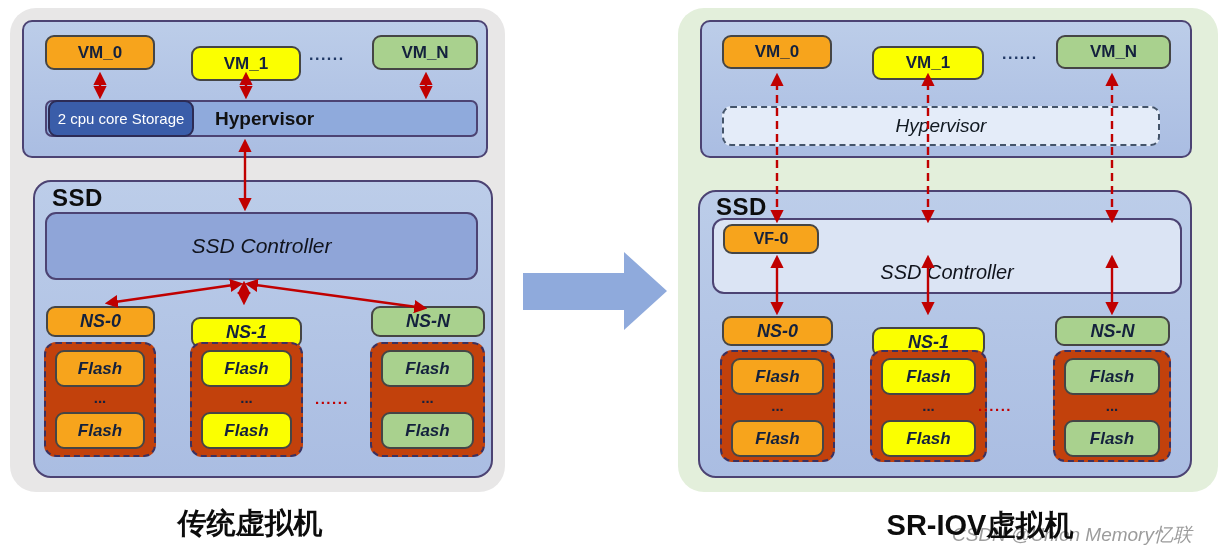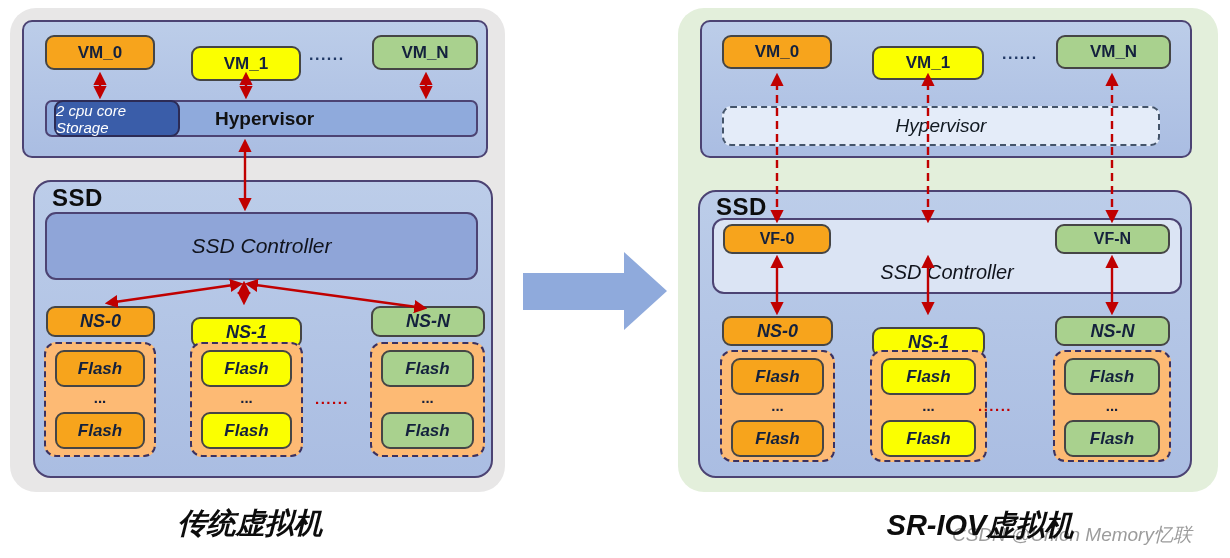--- a/index.html
+++ b/index.html
@@ -21,30 +21,30 @@
   .hypbar{background:#8faadc;border:2px solid #4c4373;border-radius:7px;display:flex;align-items:center;}
   .chip{background:#3a5da9;border:2px solid #2c2b55;border-radius:9px;color:#ffffff;
         display:flex;align-items:center;justify-content:center;font-size:15px;}
   .hyplabel{font-weight:bold;font-size:19px;color:#111111;}
   .ssdtag{font-weight:bold;font-size:24px;color:#0d0d0d;letter-spacing:0.5px;}
   .controller{background:#8fa5d8;border:2px solid #4c4373;border-radius:11px;
         display:flex;align-items:center;justify-content:center;}
   .ctrl-label{font-weight:normal;font-style:italic;font-size:21px;color:#10131c;}
   .nsbox{font-size:18px;font-style:italic;}
   .vfbox{font-size:16px;}
-  .flashgroup{background:#fdba74;border:2px dashed #3a3160;border-radius:12px;}
+  .flashgroup{background:#c2410c;border:2px dashed #3a3160;border-radius:12px;}
   .flashcell{height:33px;margin:6px 9px 0 9px;font-size:17px;font-style:italic;}
   .middots{text-align:center;font-weight:bold;color:#16213e;font-size:15px;height:14px;line-height:12px;margin-top:5px;}
   .vmdots{font-weight:bold;color:#203864;font-size:16px;letter-spacing:1.5px;}
   .reddots{color:#c00000;font-weight:bold;font-size:15px;letter-spacing:1.5px;}
   .hyp-dashed{background:#e4ecf9;border:2px dashed #44546a;border-radius:9px;
         display:flex;align-items:center;justify-content:center;font-size:19px;}
   .ctrl-right{background:#dbe4f4;border:2px solid #4c4373;border-radius:12px;}
   .caption{font-weight:bold;font-size:29px;color:#0c0c0c;text-align:center;z-index:2;}
-  .caption span{position:relative;z-index:2;font-style:italic;}
+  .caption span{position:relative;z-index:2;}
   .watermark{color:#9c9c9c;font-size:19px;z-index:1;white-space:nowrap;font-style:italic;}
   svg.overlay{position:absolute;left:0;top:0;pointer-events:none;z-index:3;}
 </style>
 </head>
 <body>
 
 <div id="stage">
 
   <div class="abs panel panel-left" style="left:10px;top:8px;width:495px;height:484px;"></div>
 
@@ -56,21 +56,21 @@
       <span>VM_1</span>
     </div>
   <div class="abs vmdots" style="left:309px;top:46px;">......</div>
   <div class="abs cell green vm" style="left:372px;top:35px;width:106px;height:35px;">
       <span>VM_N</span>
     </div>
 
   <div class="abs hypbar" style="left:45px;top:100px;width:433px;height:37px;">
     <span class="hyplabel" style="margin-left:168px;">Hypervisor</span>
   </div>
-  <div class="abs chip" style="left:54px;top:100px;width:126px;height:37px;font-style:italic;">
+  <div class="abs chip" style="left:48px;top:100px;width:146px;height:37px;">
     <span>2 cpu core Storage</span>
   </div>
 
   <div class="abs bluebox" style="left:33px;top:180px;width:460px;height:298px;border-radius:18px;"></div>
   <div class="abs ssdtag" style="left:52px;top:184px;">SSD</div>
   <div class="abs controller" style="left:45px;top:212px;width:433px;height:68px;">
     <span class="ctrl-label">SSD Controller</span>
   </div>
 
   <div class="abs cell orange nsbox" style="left:46px;top:306px;width:109px;height:31px;">
@@ -131,25 +131,22 @@
   <div class="abs hyp-dashed italiclabel" style="left:722px;top:106px;width:438px;height:40px;">
     <span>Hypervisor</span>
   </div>
 
   <div class="abs bluebox" style="left:698px;top:190px;width:494px;height:288px;border-radius:18px;"></div>
   <div class="abs ssdtag" style="left:716px;top:193px;">SSD</div>
 
   <div class="abs ctrl-right" style="left:712px;top:218px;width:470px;height:76px;">
     <span class="abs ctrl-label" style="left:0;right:0;bottom:8px;text-align:center;font-size:20px;">SSD Controller</span>
   </div>
-  <div class="abs cell orange vfbox" style="left:723px;top:224px;width:108px;height:30px;">
+  <div class="abs cell orange vfbox" style="left:723px;top:224px;width:96px;height:30px;">
       <span>VF-0</span>
-    </div>
-  <div class="abs cell green vfbox" style="left:1055px;top:224px;width:115px;height:30px;">
-      <span>VF-N</span>
     </div>
 
   <div class="abs cell orange nsbox" style="left:722px;top:316px;width:111px;height:30px;">
       <span>NS-0</span>
     </div>
   <div class="abs cell yellow nsbox" style="left:872px;top:316px;width:113px;height:30px;">
       <span>NS-1</span>
     </div>
   <div class="abs cell green nsbox" style="left:1055px;top:316px;width:115px;height:30px;">
       <span>NS-N</span>

